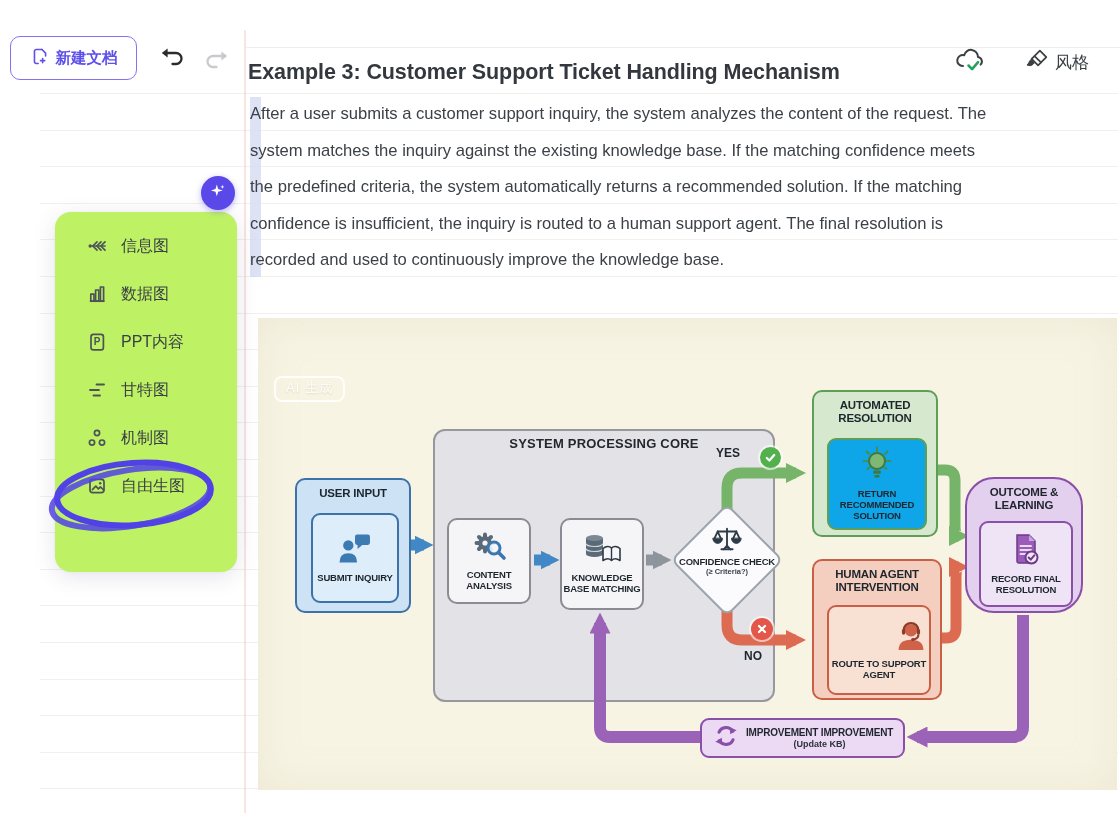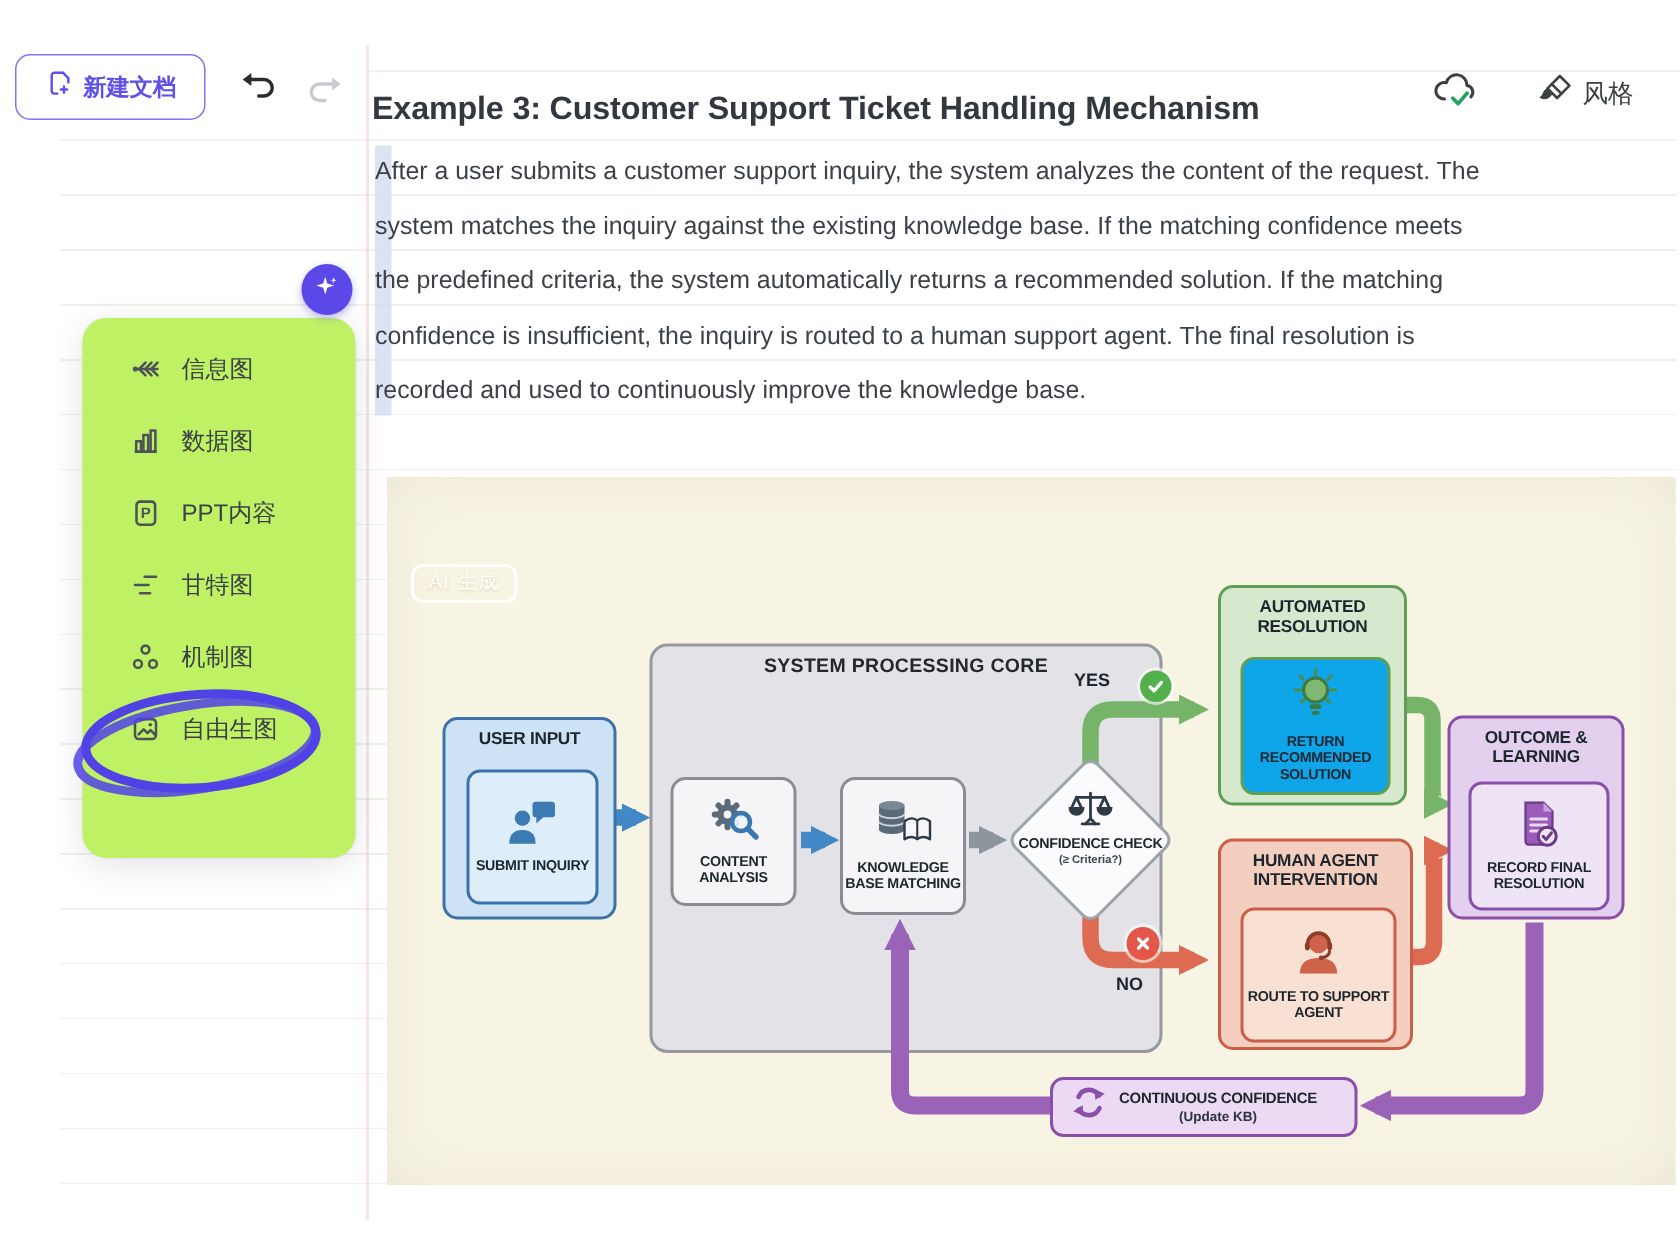--- a/index.html
+++ b/index.html
@@ -81,23 +81,23 @@
   .diamond-content { left:419px; top:207px; width:100px; text-align:center; z-index:4; }
   .diamond-content .cap { font-size:9.5px; }
   .diamond-sub { font-size:7.5px; font-weight:700; color:#39424b; }
 
   .auto-box { left:554px; top:72px; width:126px; height:147px; background:#d6e9cf; border-color:#5f9e57; }
   .auto-box .ttl { font-size:11.5px; margin-top:7px; }
   .auto-inner { left:13px; top:46px; width:100px; height:92px; background:#0ea5e9; border-color:#5f9e57; }
 
   .human-box { left:554px; top:241px; width:130px; height:141px; background:#f4cfc0; border-color:#c95f46; }
   .human-box .ttl { font-size:11.5px; margin-top:7px;text-align:center; }
-  .human-inner { left:13px; top:44px; width:104px; height:90px; background:#f8e0d3; border-color:#c95f46; }
-
-  .outcome-box { left:707px; top:159px; width:118px; height:136px; background:#e3cfee; border-color:#8a4fa8; }
+  .human-inner { left:13px; top:44px; width:104px; height:90px; background:#f8e0d3; border-color:#c95f46;align-items:flex-end; }
+
+  .outcome-box { left:707px; top:159px; width:118px; height:136px; background:#e3cfee; border-color:#8a4fa8;border-radius:29px; }
   .outcome-box .ttl { font-size:11.5px; margin-top:7px; }
   .outcome-inner { left:12px; top:42px; width:94px; height:86px; background:#efe3f6; border-color:#8a4fa8; }
 
   .ci-pill { left:442px; top:400px; width:205px; height:40px; background:#ecd9f4; border-color:#8a4fa8;
     display:flex; align-items:center; gap:8px; padding-left:12px; text-align:left; border-radius:9px; }
   .ci-text .t1 { font-size:10px; font-weight:700; color:#1d252d; letter-spacing:-.2px; }
   .ci-text .t2 { font-size:9px; font-weight:700; color:#2b333b; text-align:center; }
 
   .yes-lab { left:458px; top:129px; font-size:12px; font-weight:700; color:#1d252d; z-index:4; }
   .no-lab  { left:486px; top:332px; font-size:12px; font-weight:700; color:#1d252d; z-index:4; }
@@ -451,18 +451,18 @@
       <svg width="24" height="24" viewBox="0 0 24 24">
           <g fill="none" stroke="#8a4fa8" stroke-width="3.1" stroke-linecap="round">
         <path d="M5,8.2 A7.6,7.6 0 0 1 18.6,7.4"></path>
         <path d="M19,15.8 A7.6,7.6 0 0 1 5.4,16.6"></path>
           </g>
         <polygon points="15.8,3.2 22.6,6.2 16.2,10.2" fill="#8a4fa8"></polygon>
         <polygon points="8.2,20.8 1.4,17.8 7.8,13.8" fill="#8a4fa8"></polygon>
         </svg>
     </span>
     <span class="ci-text">
-      <div class="t1">CONTINUOUS CONFIDENCE</div>
+      <div class="t1">IMPROVEMENT IMPROVEMENT</div>
       <div class="t2">(Update KB)</div>
     </span>
   </div>
 
 </div>
 
 </body></html>

